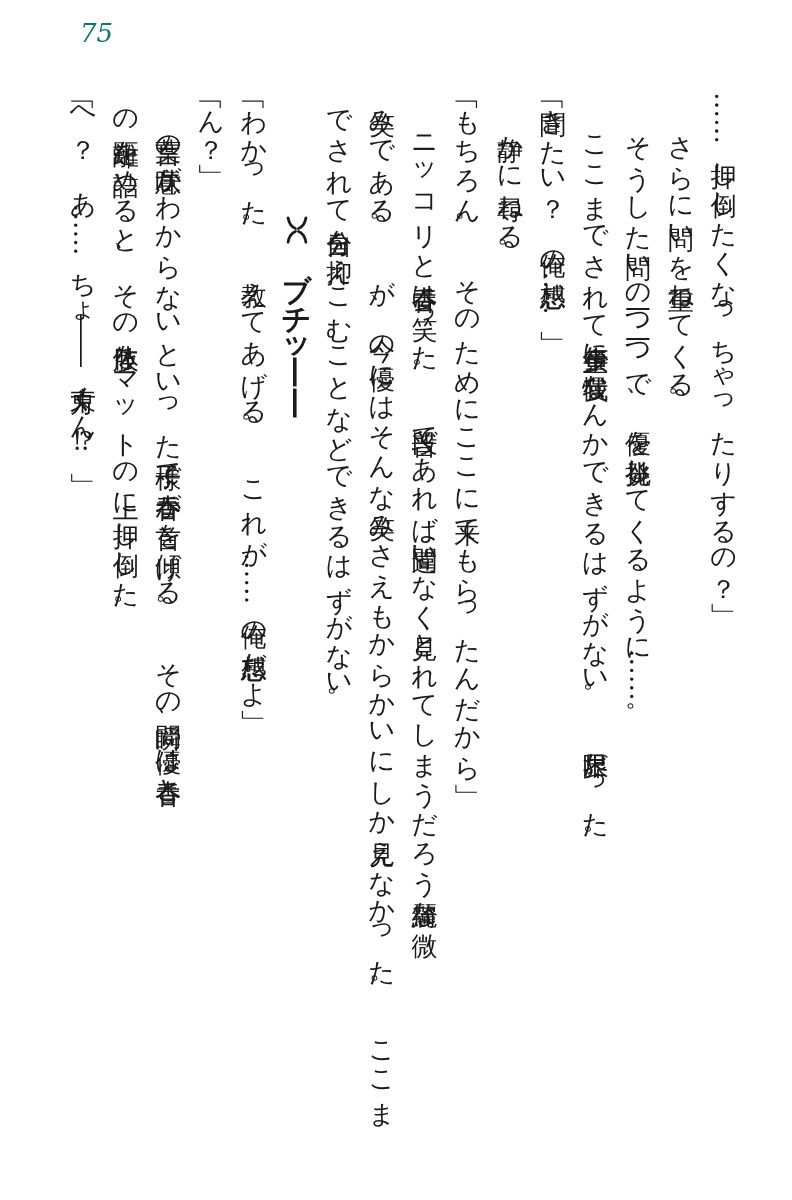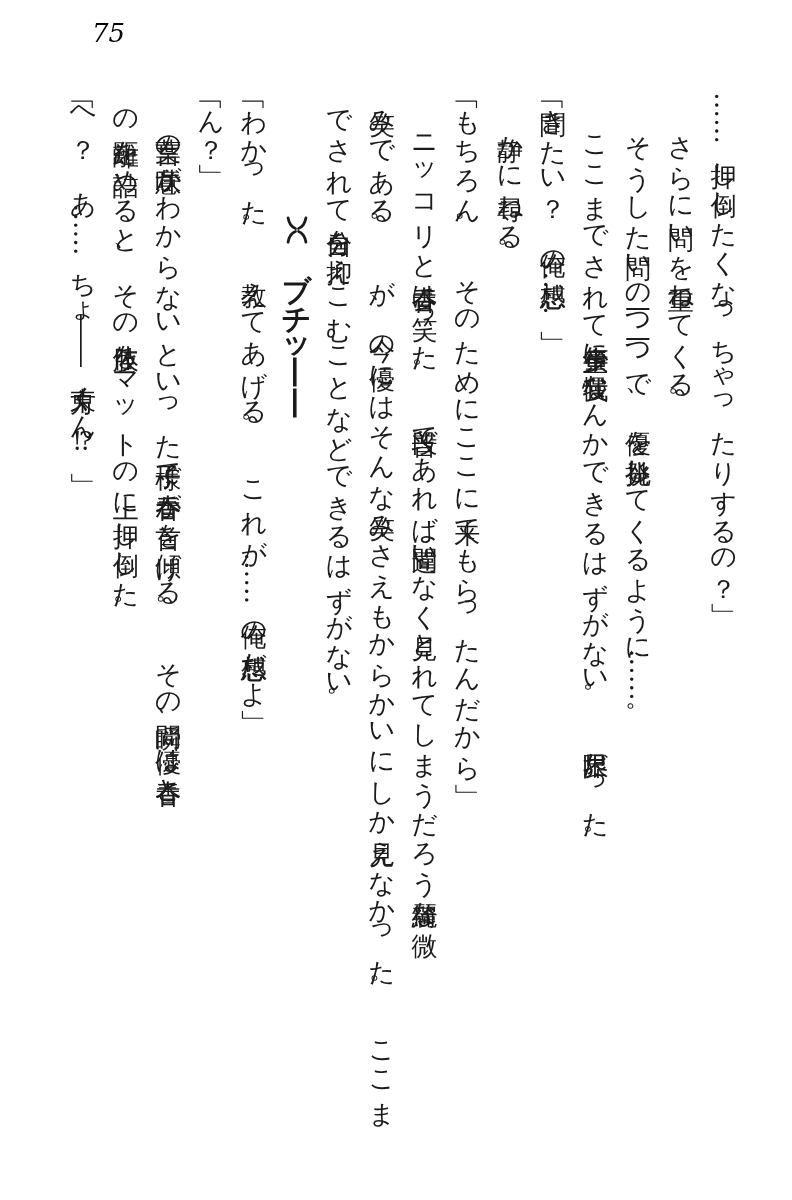--- a/index.html
+++ b/index.html
@@ -6,25 +6,25 @@
   body {
     width: 792px;
     height: 1200px;
     position: relative;
     background: #ffffff;
     overflow: hidden;
   }
   .page-number {
     position: absolute;
     top: 18px;
-    left: 92px;
+    left: 80px;
     font-family: "DejaVu Serif", "Liberation Serif", serif;
     font-style: italic;
     font-size: 26px;
-    color: #000000;
+    color: #0f766e;
   }
   .text-area {
     position: absolute;
     top: 92px;
     right: 47px;
     height: 1048px;
     writing-mode: vertical-rl;
     text-orientation: mixed;
     font-family: "DejaVu Serif", "Liberation Serif", serif;
     font-size: 26px;

